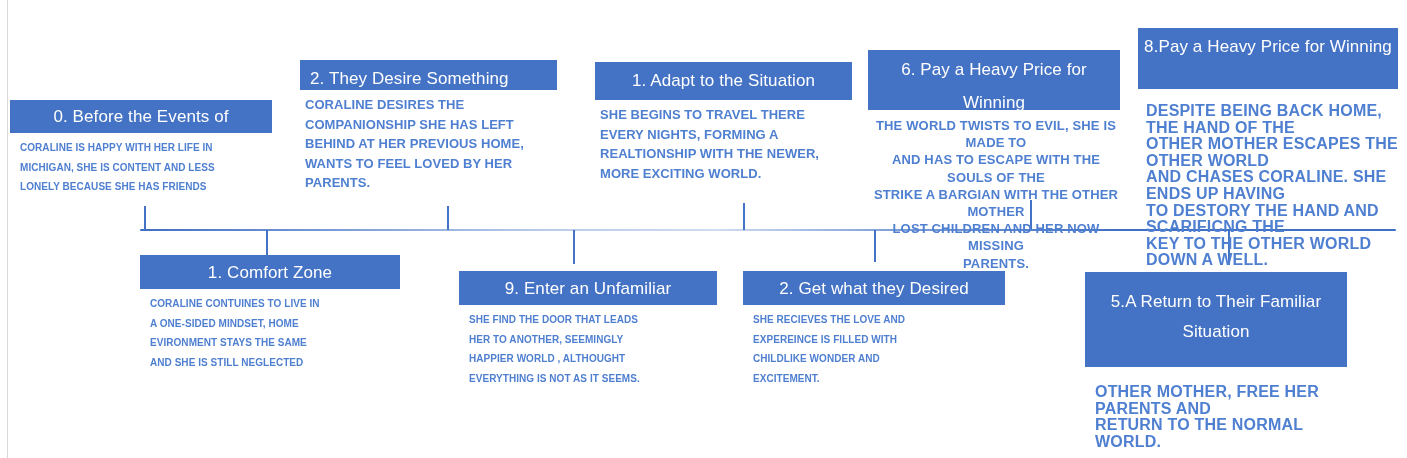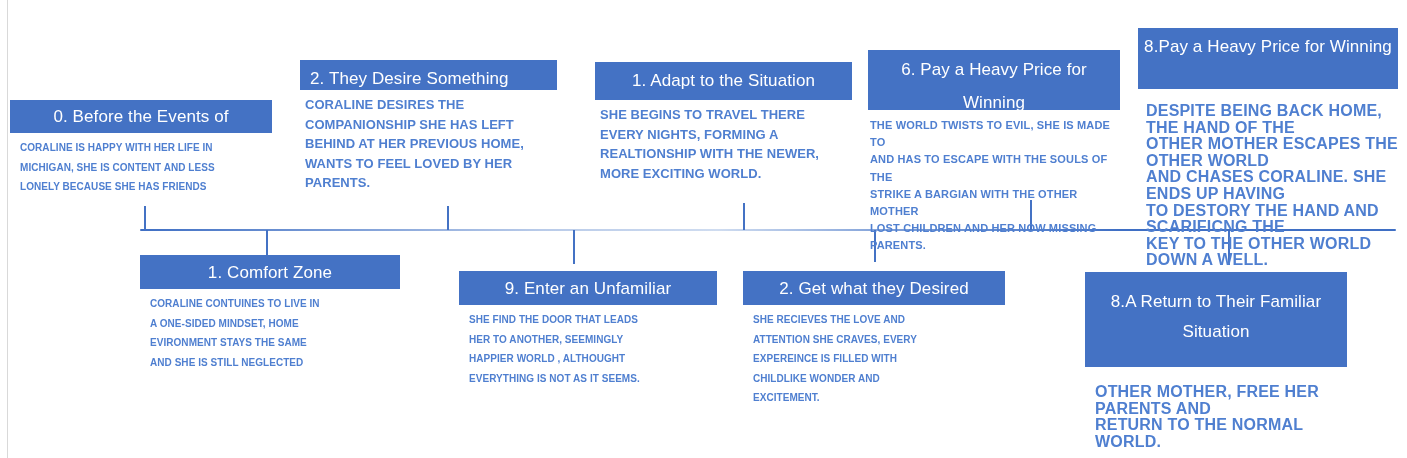--- a/index.html
+++ b/index.html
@@ -38,21 +38,21 @@
     color:#4f7fd0;
     font-weight:bold;
     text-transform:uppercase;
     box-sizing:border-box;
   }
   .card-body p{margin:0;}
 
   
   .body-lg{font-size:10px;line-height:19.6px;letter-spacing:.05px;}
   .body-md{font-size:13px;line-height:19.5px;letter-spacing:.05px;}
-  .body-sm{font-size:11px;line-height:17.2px;letter-spacing:.15px;}
+  .body-sm{font-size:13px;line-height:17.2px;letter-spacing:.15px;text-align:center;}
   .body-xs{font-size:16px;line-height:16.6px;letter-spacing:.2px;}
 </style>
 </head>
 <body>
 
 <div id="canvas">
 
   <div class="edge-rule left"></div>
 
   <div class="timeline-line" style="left:140px;top:229px;width:1256px;"></div>
@@ -136,28 +136,27 @@
       <p>HER TO ANOTHER, SEEMINGLY</p>
       <p>HAPPIER WORLD , ALTHOUGHT</p>
       <p>EVERYTHING IS NOT AS IT SEEMS.</p>
     </div>
   </div>
 
   <div class="card" style="left:743px;top:271px;width:262px;">
     <div class="card-header" style="width:262px;height:34px;line-height:29px;">2. Get what they Desired</div>
     <div class="card-body body-lg" style="width:262px;padding:5px 2px 0 10px;">
       <p>SHE RECIEVES THE LOVE AND</p>
-      <p>ATTENTION SHE CRAVES, EVERY</p>
       <p>EXPEREINCE IS FILLED WITH</p>
       <p>CHILDLIKE WONDER AND</p>
       <p>EXCITEMENT.</p>
     </div>
   </div>
 
   <div class="card" style="left:1085px;top:272px;width:262px;">
-    <div class="card-header" style="width:262px;height:95px;line-height:30px;padding-top:15px;">8.A Return to Their Familiar Situation</div>
+    <div class="card-header" style="width:262px;height:95px;line-height:30px;padding-top:15px;">5.A Return to Their Familiar Situation</div>
     <div class="card-body body-xs" style="width:270px;padding:17px 2px 0 10px;">
       <p>OTHER MOTHER, FREE HER PARENTS AND</p>
       <p>RETURN TO THE NORMAL WORLD.</p>
     </div>
   </div>
 
 </div>
 
 </body></html>

